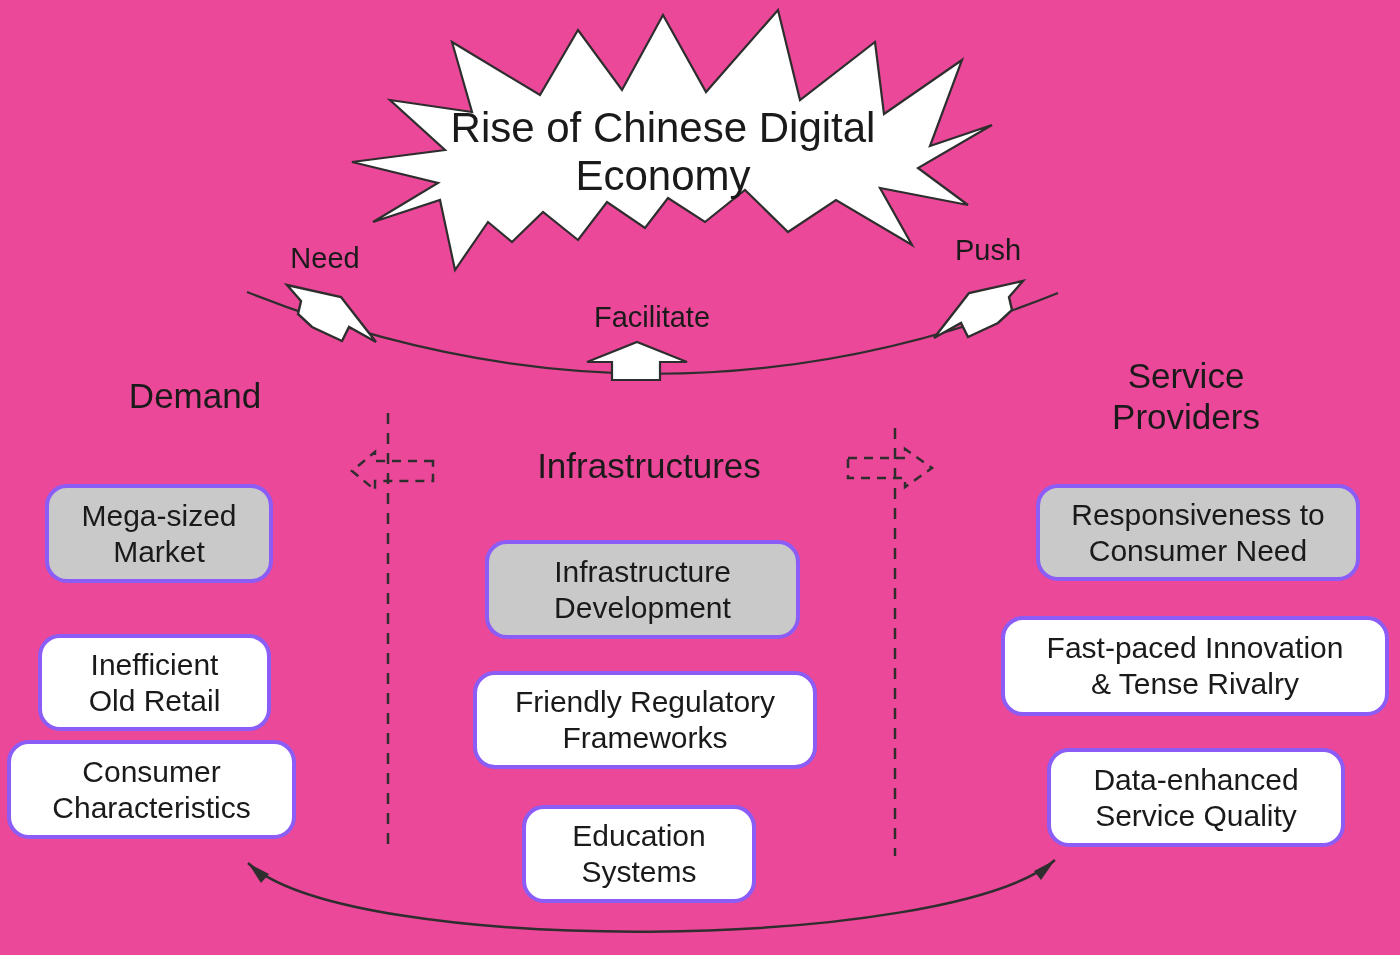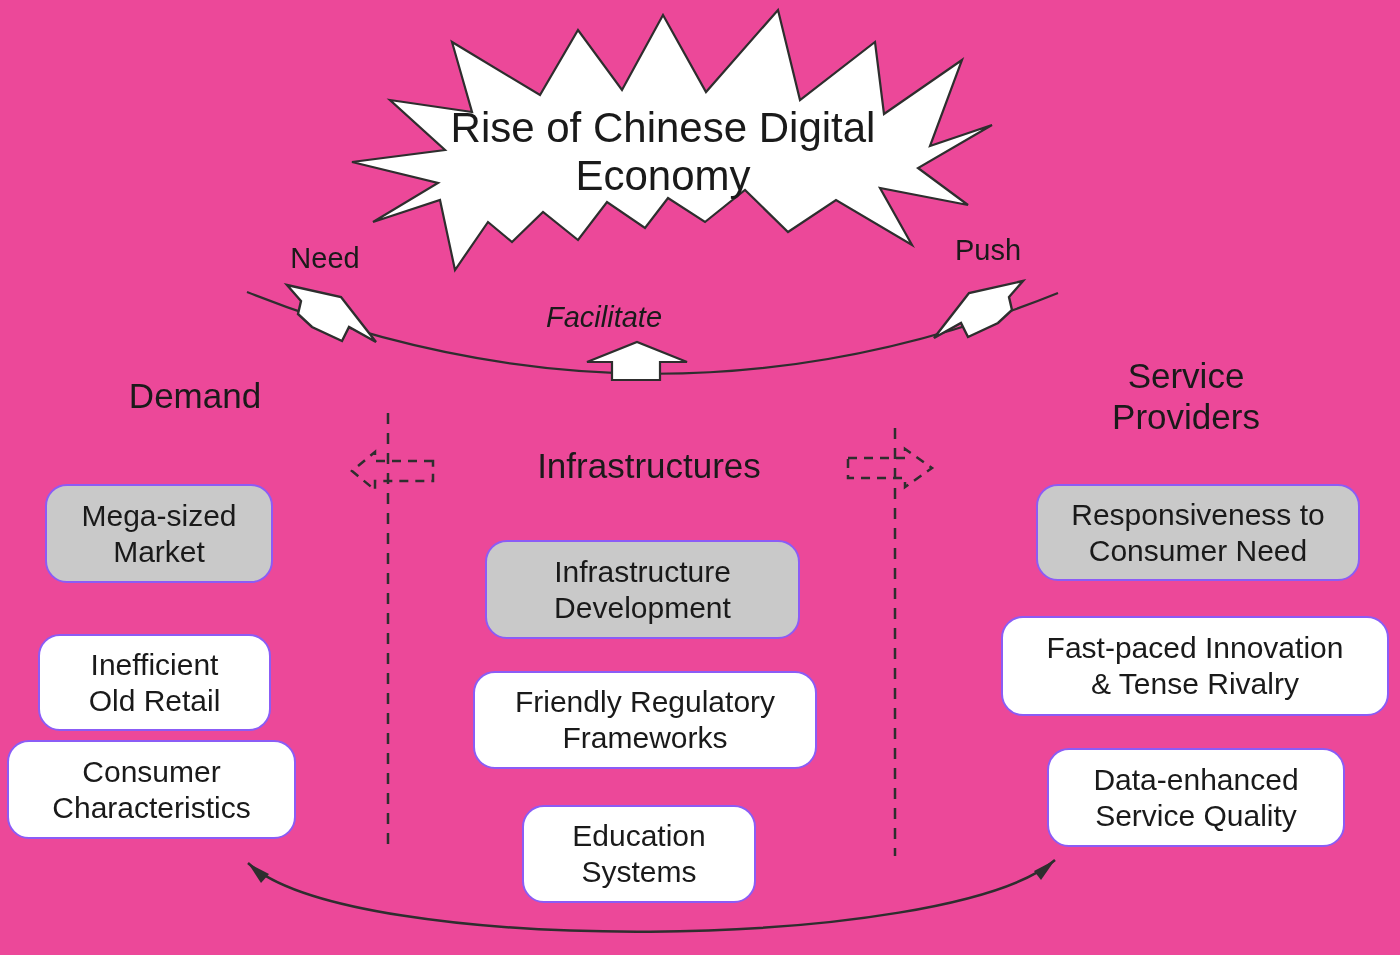--- a/index.html
+++ b/index.html
@@ -36,21 +36,21 @@
   }
   .heading {
     font-size: 35px;
   }
   .arrow-label {
     font-size: 29px;
   }
   .box {
     position: absolute;
     box-sizing: border-box;
-    border: 2px solid #8b5cf6;
+    border: 4px solid #8b5cf6;
     border-radius: 22px;
     background: #ffffff;
     display: flex;
     align-items: center;
     justify-content: center;
     text-align: center;
     font-size: 30px;
     line-height: 1.2;
     white-space: pre-line;
   }
@@ -95,21 +95,21 @@
     <path d="M 248 863 C 350 958, 950 952, 1055 860" fill="none" stroke="#2e2e2e" stroke-width="2.5"></path>
     <polygon points="248,863 269,874 261,883" fill="#2e2e2e"></polygon>
     <polygon points="1055,860 1041,880 1034,871" fill="#2e2e2e"></polygon>
   </svg>
 
   <div class="txt title" style="left:663px; top:152px; width:560px;">Rise of Chinese Digital
 Economy</div>
 
   <div class="txt arrow-label" style="left:325px; top:258px;">Need</div>
   <div class="txt arrow-label" style="left:988px; top:250px;">Push</div>
-  <div class="txt arrow-label" style="left:604px; top:317px;font-style:italic;">Facilitate</div>
+  <div class="txt arrow-label" style="left:652px; top:317px;">Facilitate</div>
 
   <div class="txt heading" style="left:195px; top:396px;text-align:right;">Demand</div>
   <div class="txt heading" style="left:649px; top:466px;">Infrastructures</div>
   <div class="txt heading" style="left:1186px; top:396px;">Service Providers</div>
 
   <div class="box box--highlight b-demand-0">Mega-sized
 Market</div>
   <div class="box b-demand-1">Inefficient
 Old Retail</div>
   <div class="box b-demand-2">Consumer

